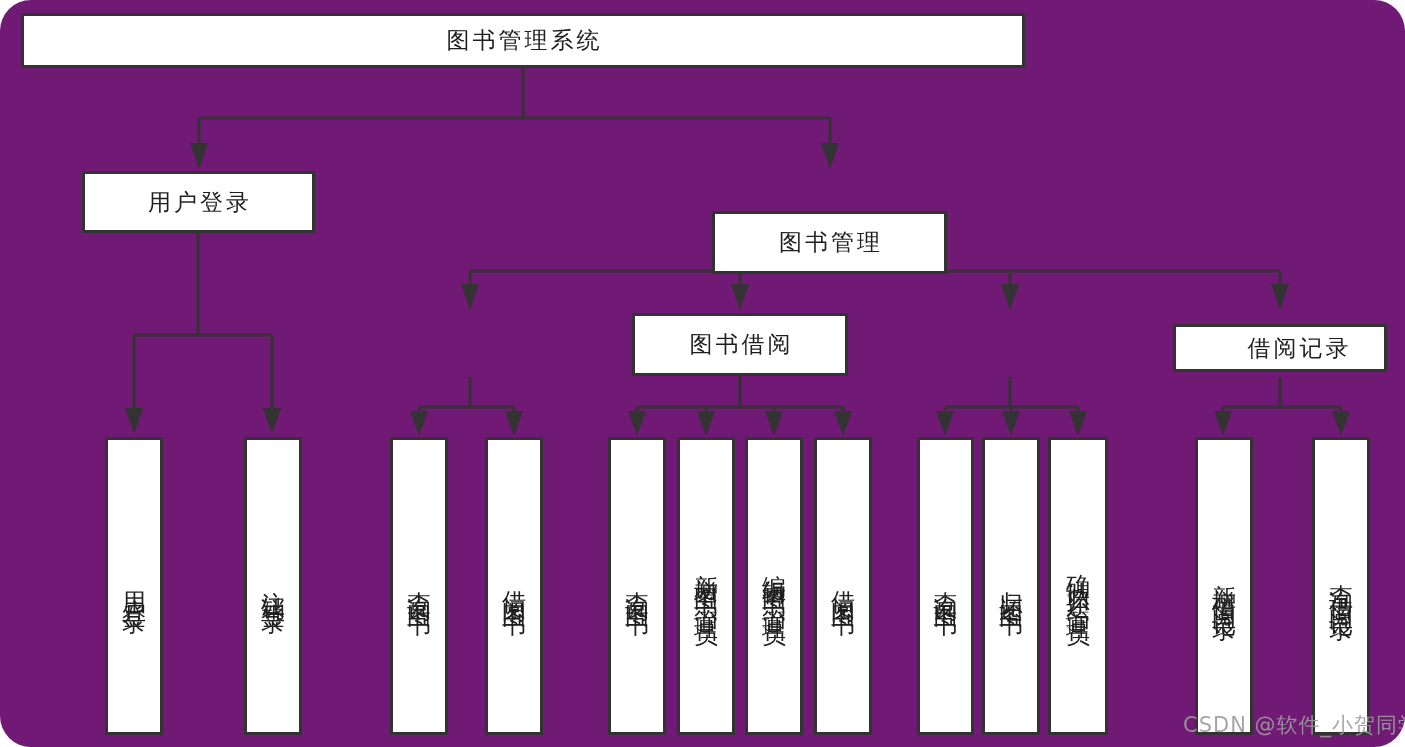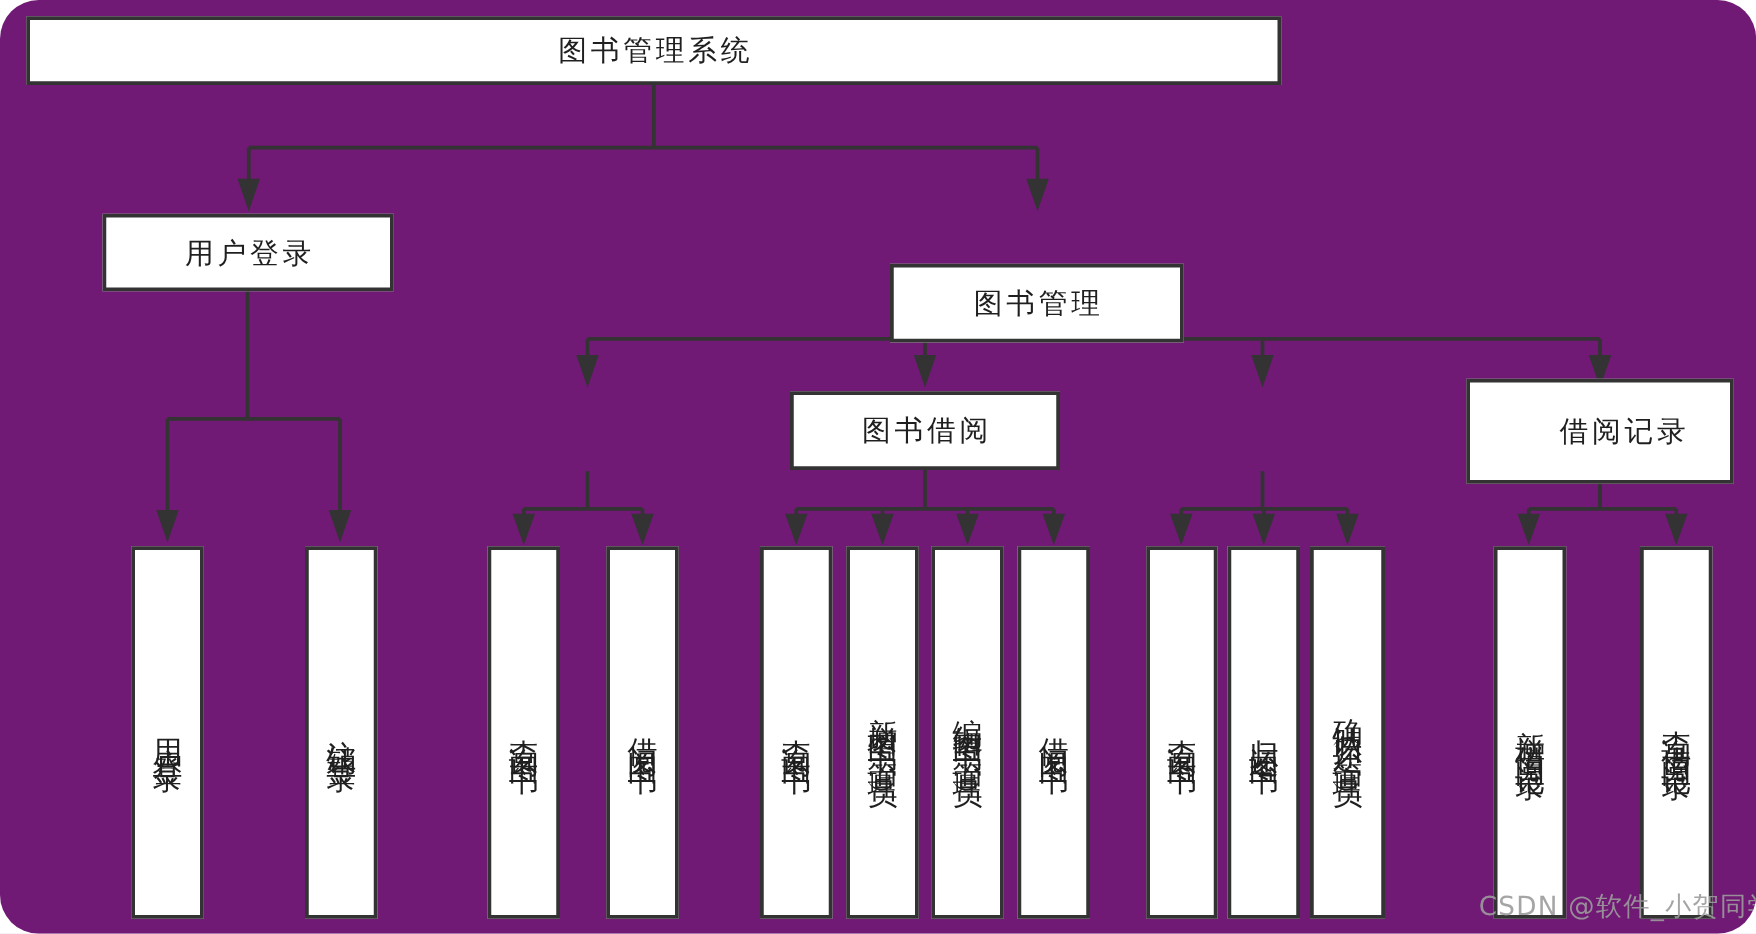--- a/index.html
+++ b/index.html
@@ -123,21 +123,21 @@
   <div class="node hnode" style="left:82px;top:171px;width:233px;height:62px;">
     <span>用户登录</span>
   </div>
   <div class="node hnode" style="left:712px;top:170px;width:235px;height:63px;margin-top:41px;">
     <span>图书管理</span>
   </div>
 
   <div class="node hnode" style="left:619px;top:313px;width:216px;height:63px;margin-left:13px;">
     <span>图书借阅</span>
   </div>
-  <div class="node hnode" style="left:1173px;top:303px;width:214px;height:84px;padding-left:36px;">
+  <div class="node hnode" style="left:1173px;top:324px;width:214px;height:48px;padding-left:36px;">
     <span>借阅记录</span>
   </div>
 
   <div class="node vnode" style="left:105px;top:437px;width:58px;height:298px;">
     <span class="vtext">用户登录</span>
   </div>
   <div class="node vnode" style="left:244px;top:437px;width:58px;height:298px;">
     <span class="vtext">注销登录</span>
   </div>
 

